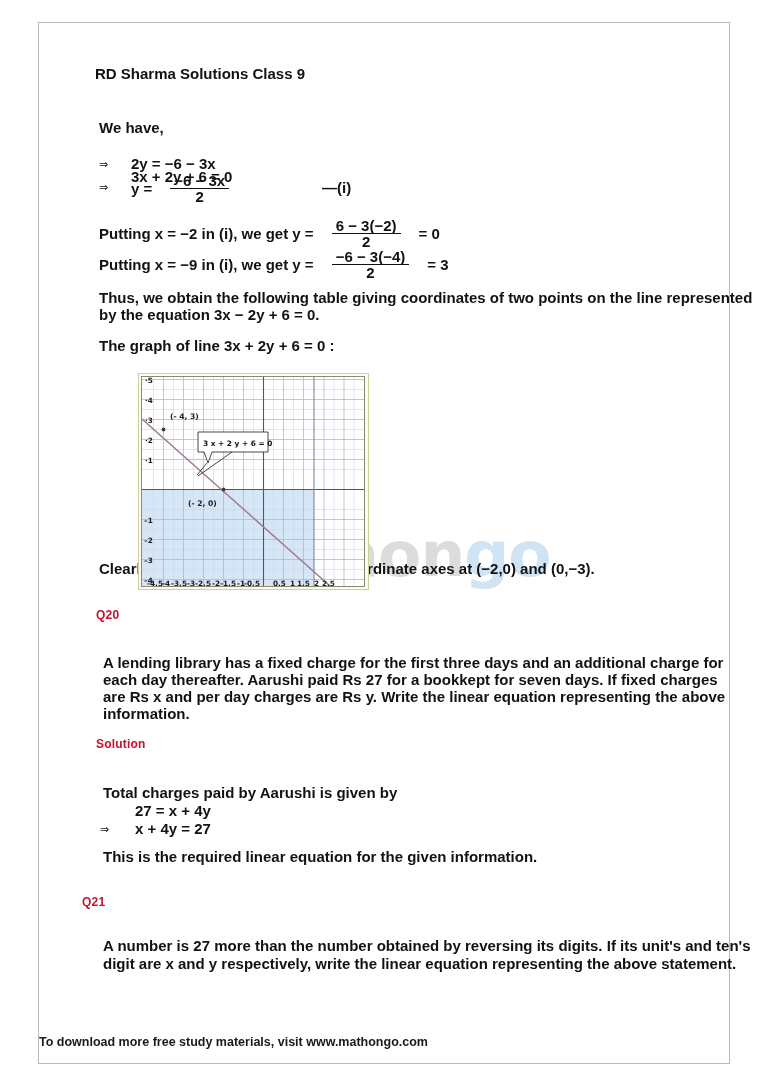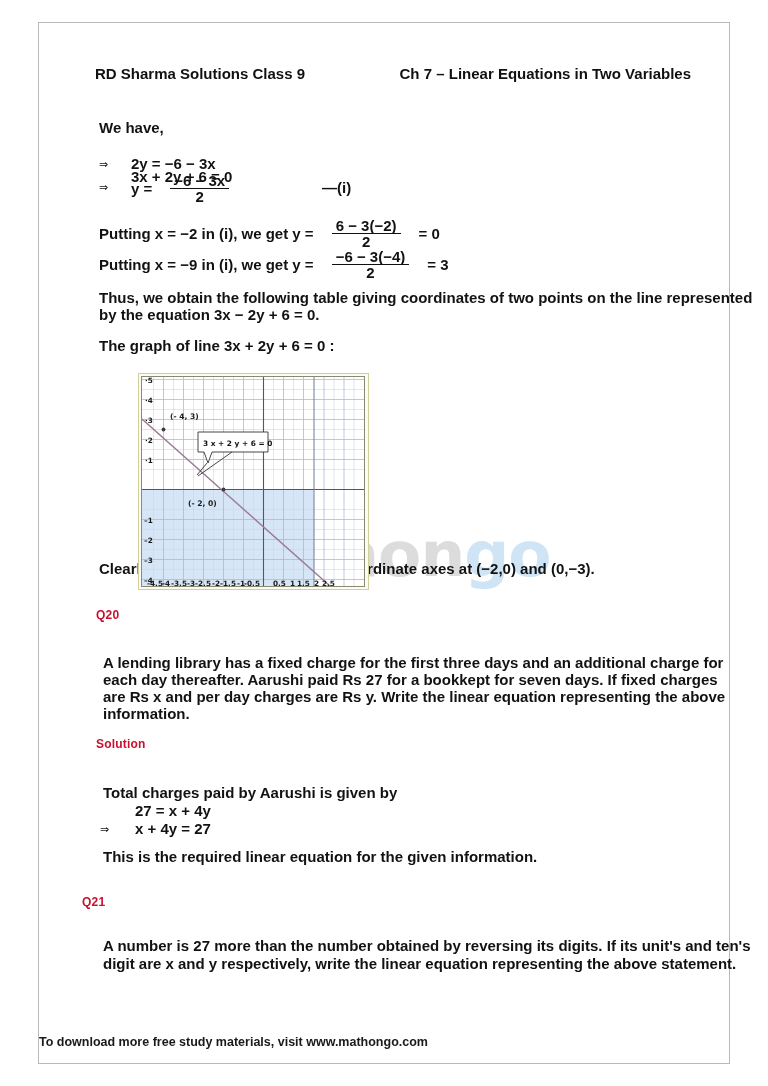--- a/index.html
+++ b/index.html
@@ -150,21 +150,20 @@
 
 <div class="page">
 
   <div class="wm-left">lll</div>
   <div class="watermark"><span class="wm-a">mathon</span><span class="wm-b">go</span></div>
 
   <div class="content">
 
     <div class="hdr">
       <span>RD Sharma Solutions Class 9</span>
-      <span class="hdr-right">Ch 7 – Linear Equations in Two Variables</span>
     </div>
 
     <div class="t" style="top:97px;left:60px;">We have,</div>
     <div class="t" style="top:126px;left:92px;margin-top:20px;">3x + 2y + 6 = 0</div>
 
     <div class="t arrow" style="top:133px;left:60px;">⇒</div>
     <div class="t" style="top:133px;left:92px;text-align:center;">2y = −6 − 3x</div>
 
     <div class="t arrow" style="top:156px;left:60px;">⇒</div>
     <div class="t" style="top:152px;left:92px;">

